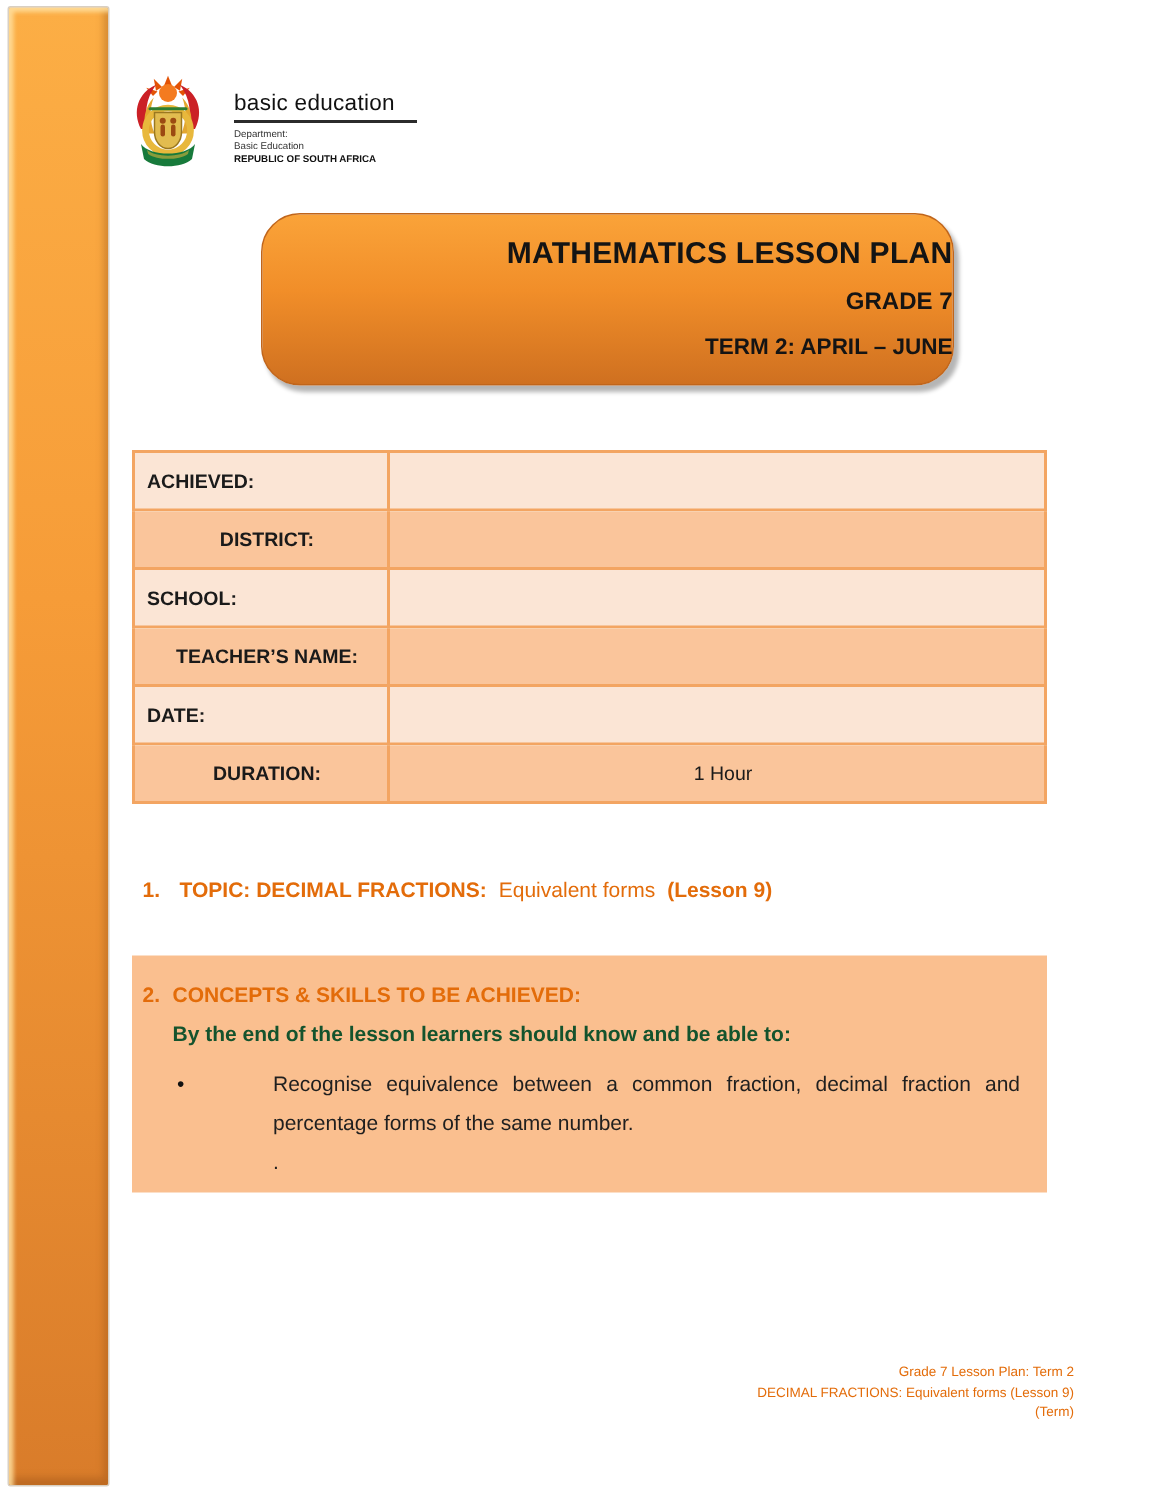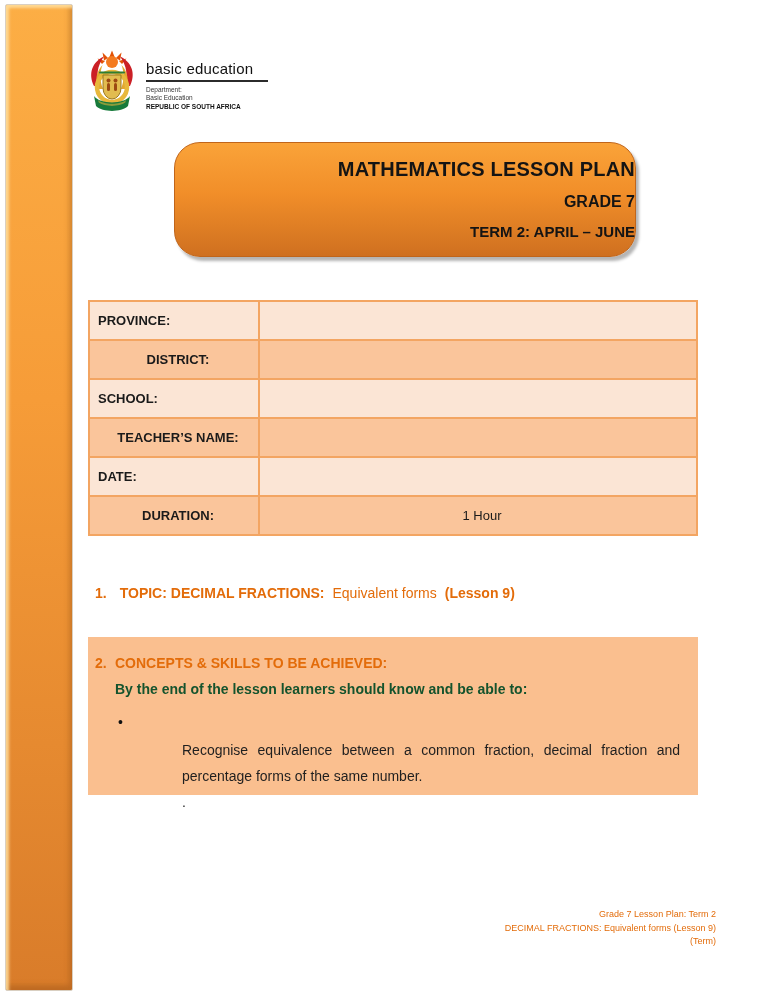--- a/index.html
+++ b/index.html
@@ -9,21 +9,21 @@
   }
   
   .side-bar{
     position:absolute;left:5px;top:4px;width:66px;height:985px;border-radius:2px;
     background:linear-gradient(180deg,#FCAE45 0%,#F69C38 40%,#E68A30 75%,#D97C2A 100%);
     border:1px solid #D9CFC1;
     box-shadow:inset 3px 3px 3px rgba(255,225,160,.85), inset -3px -5px 5px rgba(140,75,20,.35);
   }
   
   .logo{position:absolute;left:84px;top:50px;display:flex;align-items:flex-start;}
-  .logo-text{margin-left:6px;padding-top:10px;}
+  .logo-text{margin-left:16px;padding-top:10px;}
   .brand{
     font-size:15px;color:#111;letter-spacing:.2px;
     border-bottom:2px solid #2b2b2b;padding-bottom:3px;margin-bottom:4px;min-width:122px;
   }
   .dept-line{font-size:6.5px;line-height:8px;color:#333;}
   .dept-republic{font-size:6.5px;line-height:9px;color:#111;font-weight:bold;}
   
   .title-box{
     position:absolute;left:174px;top:142px;width:460px;height:113px;border-radius:26px;
     background:linear-gradient(180deg,#FAA339 0%,#F18E29 45%,#CF7020 100%);
@@ -52,21 +52,21 @@
   .concepts{
     position:absolute;left:88px;top:637px;width:610px;height:158px;background:#FABF8F;
     box-sizing:border-box;padding:13px 18px 0 7px;font-size:14px;line-height:26px;
   }
   .c-headrow{display:flex;}
   .c-num{color:#E36C0A;font-weight:bold;width:20px;flex:none;}
   .c-title{color:#E36C0A;font-weight:bold;}
   .c-sub{margin-left:20px;font-weight:bold;color:#14532d;}
   .c-bullet{display:flex;margin-top:7px;margin-left:23px;}
   .c-glyph{width:64px;flex:none;color:#111;}
-  .c-text{flex:1;text-align:justify;color:#1f1f1f;margin-top:28px;}
+  .c-text{flex:1;text-align:justify;color:#1f1f1f;}
   .c-trail{margin-left:87px;margin-top:0;color:#1f1f1f;}
   
   .footer{
     position:absolute;left:200px;top:908px;width:516px;text-align:right;
     font-size:9px;font-weight:normal;color:#E36C0A;line-height:13.5px;
   }
 </style>
 </head>
 <body>
 
@@ -118,21 +118,21 @@
 
 <div class="title-box">
   <div class="title-main">MATHEMATICS LESSON PLAN</div>
   <div class="title-grade">GRADE 7</div>
   <div class="title-term">TERM 2: APRIL – JUNE</div>
 </div>
 
 <table class="info-table">
   <tbody>
     <tr class="row-light">
-      <td class="lbl">PROVINCE:</td>
+      <td class="lbl">ACHIEVED:</td>
       <td class="val"></td>
     </tr>
     <tr class="row-dark">
       <td class="lbl">DISTRICT:</td>
       <td class="val"></td>
     </tr>
     <tr class="row-light">
       <td class="lbl">SCHOOL:</td>
       <td class="val"></td>
     </tr>

